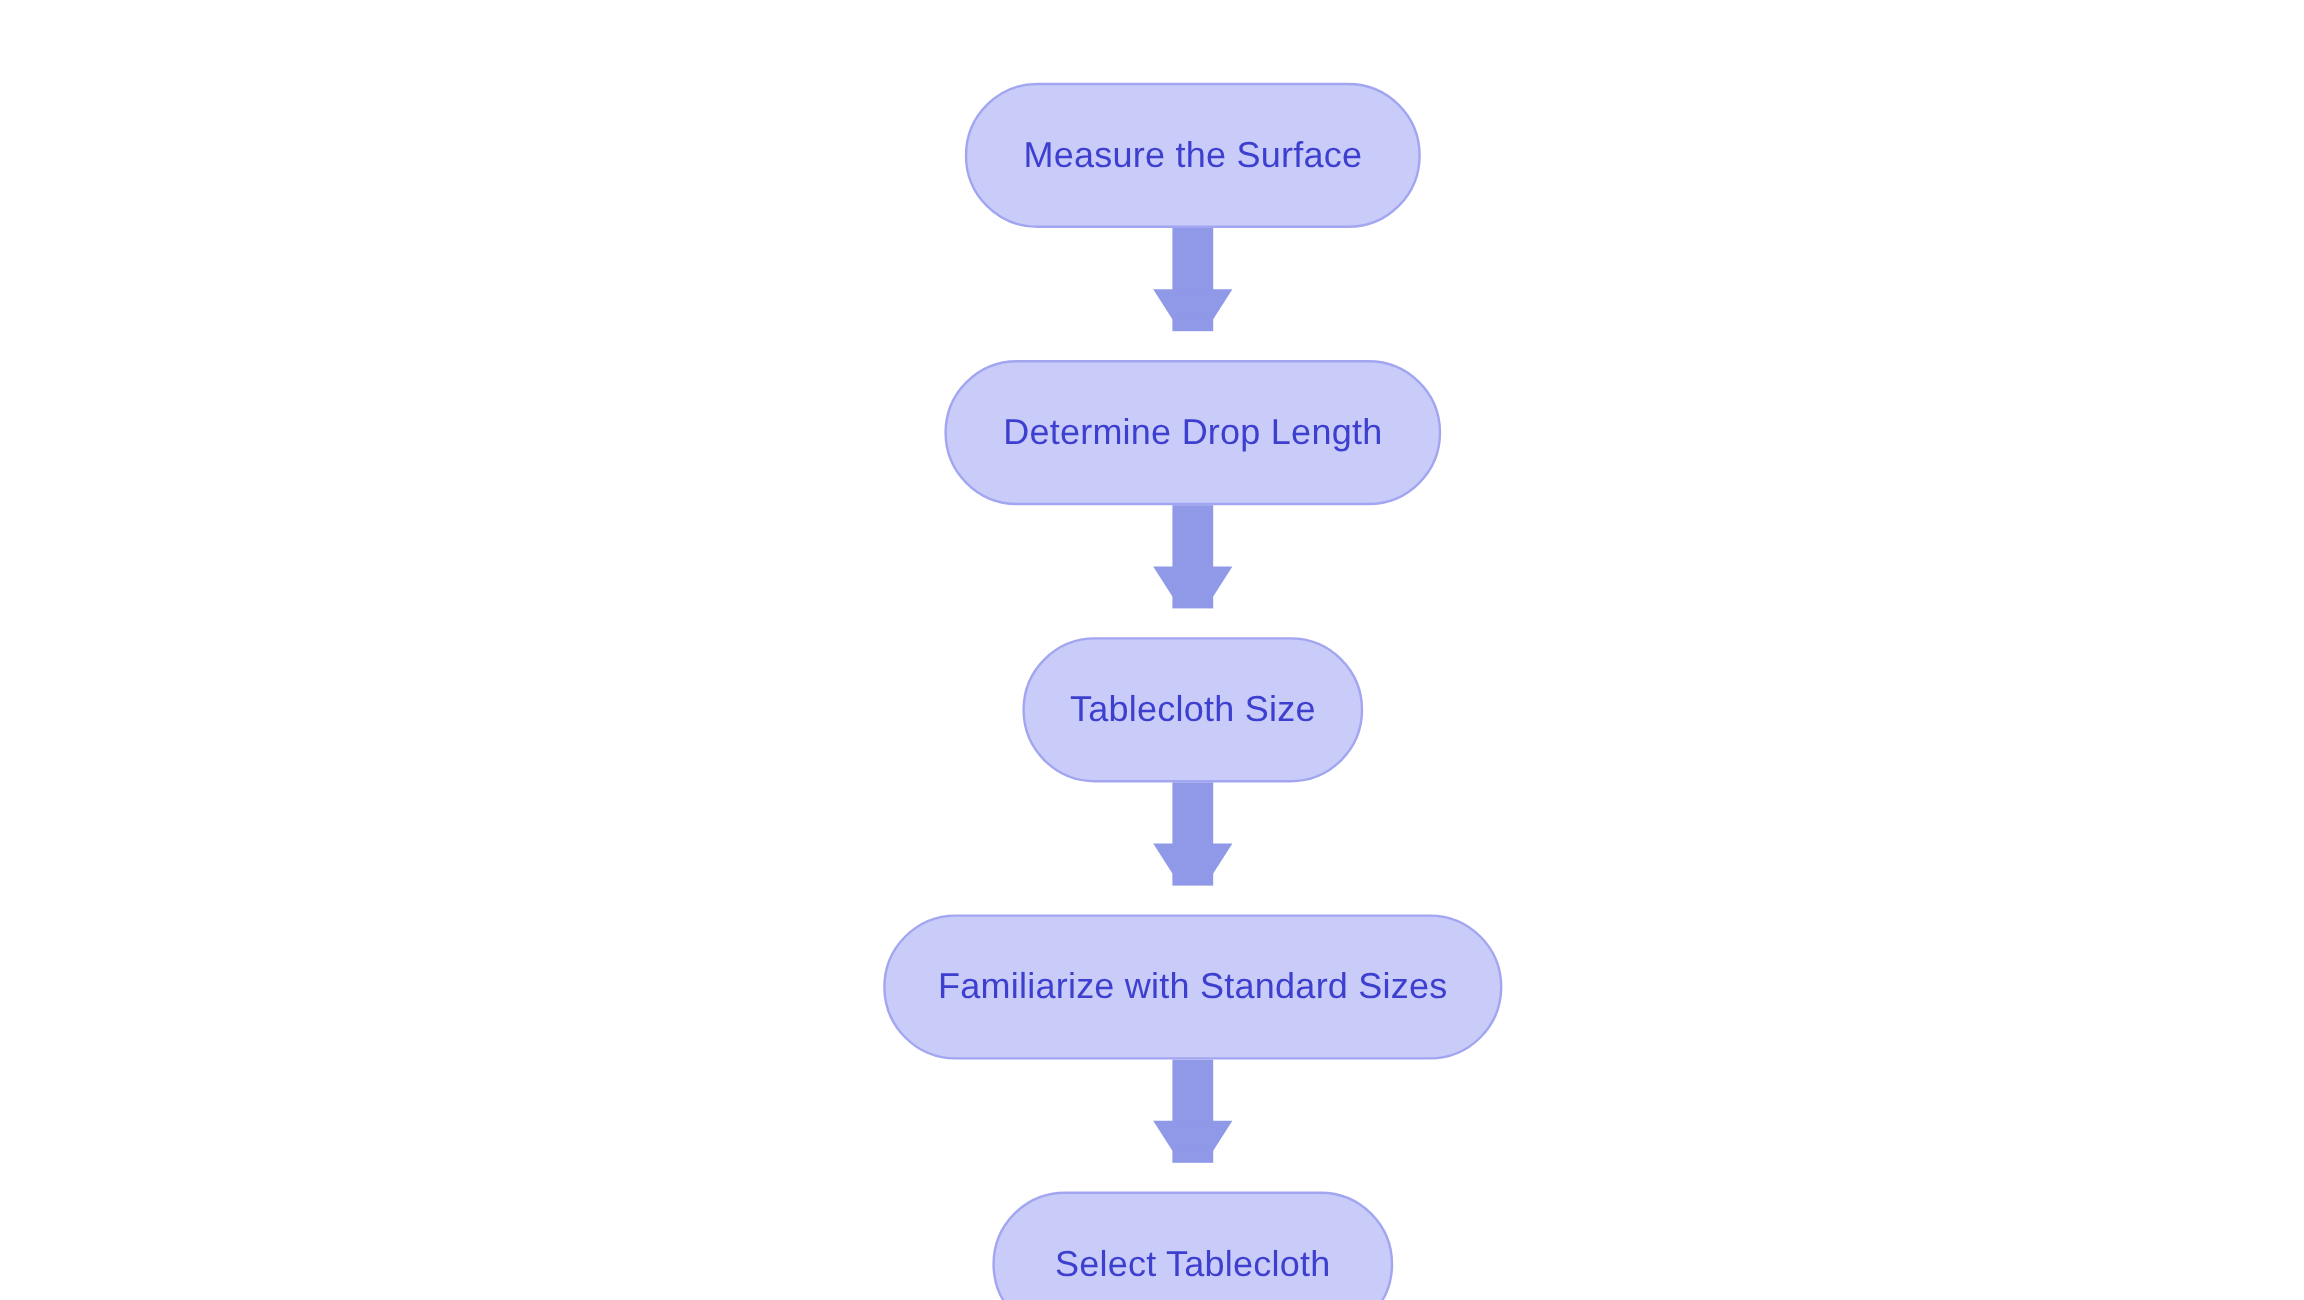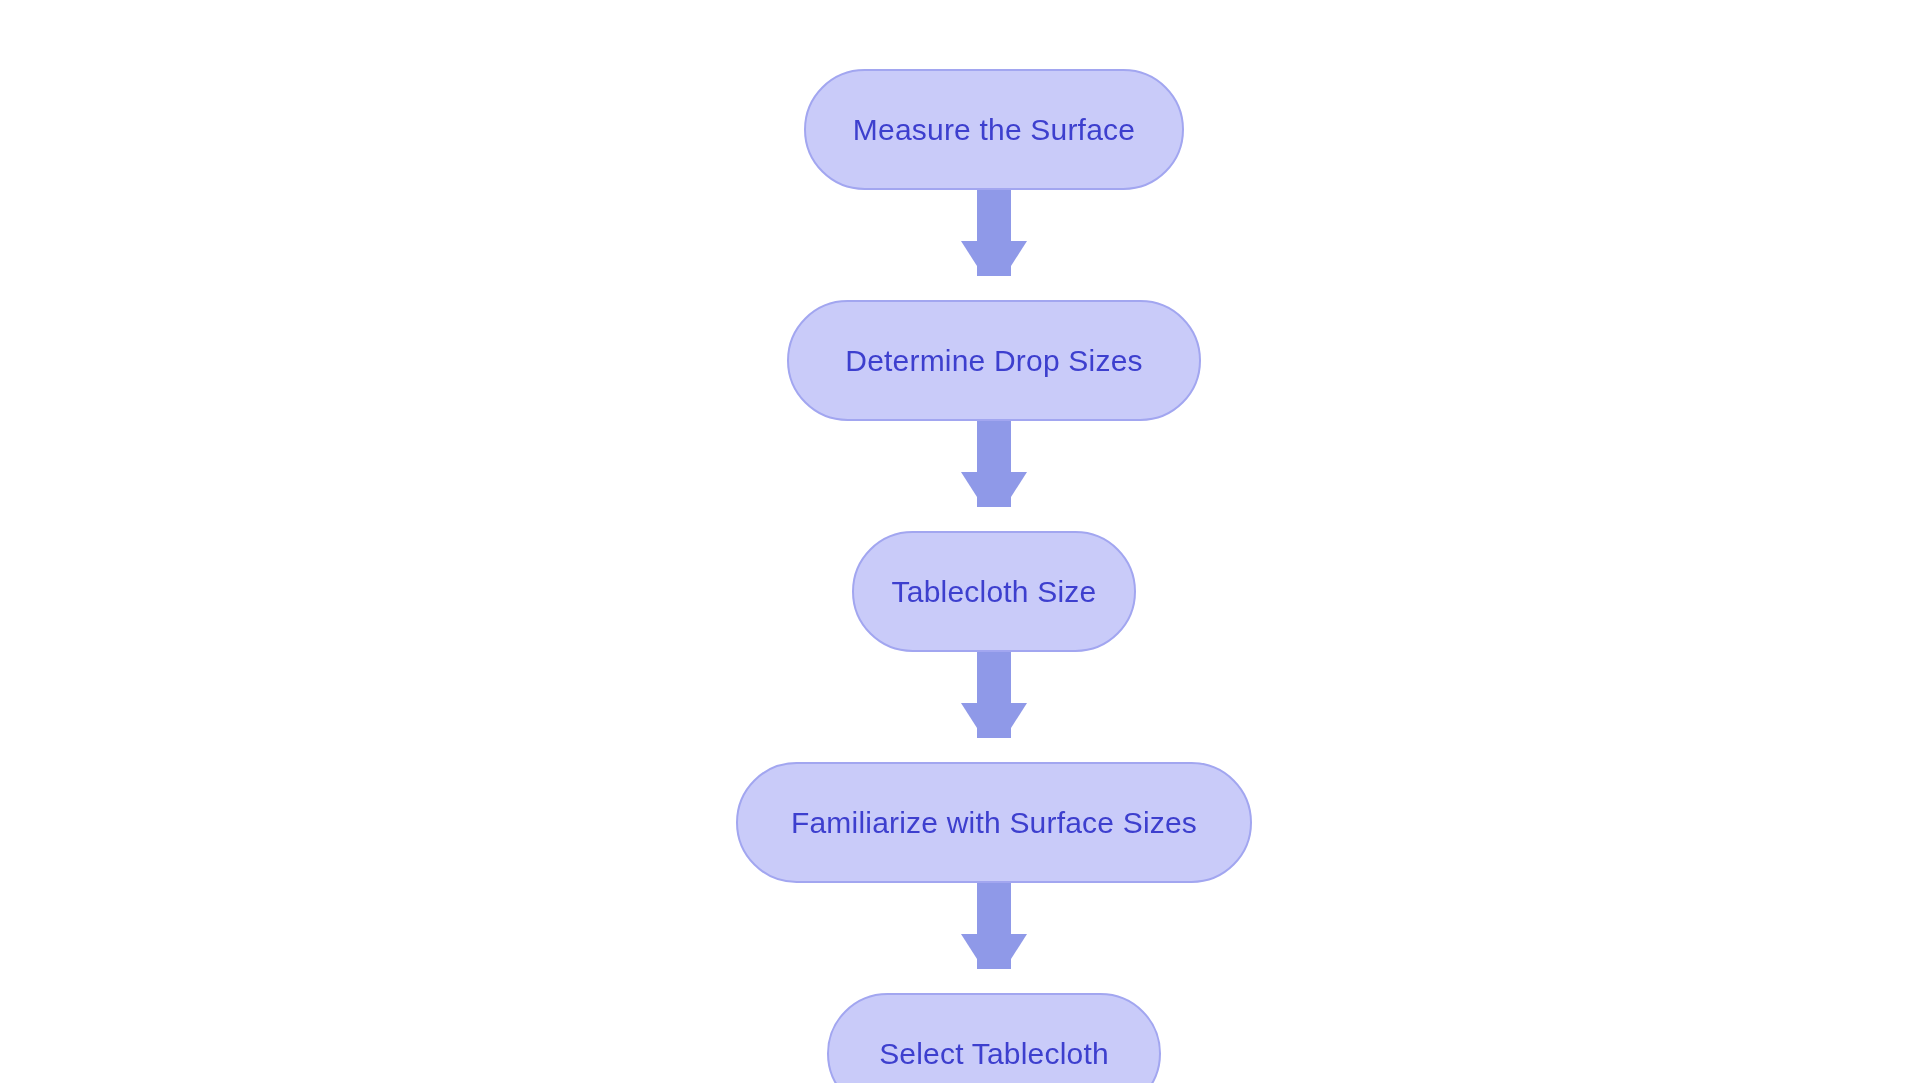--- a/index.html
+++ b/index.html
@@ -98,39 +98,39 @@
     <div class="node n1">
       <span>Measure the Surface</span>
     </div>
 
     <div class="connector">
       <div class="line"></div>
       <div class="head"></div>
     </div>
 
     <div class="node n2">
-      <span>Determine Drop Sizes</span>
+      <span>Determine Drop Length</span>
     </div>
 
     <div class="connector">
       <div class="line"></div>
       <div class="head"></div>
     </div>
 
     <div class="node n3">
       <span>Tablecloth Size</span>
     </div>
 
     <div class="connector">
       <div class="line"></div>
       <div class="head"></div>
     </div>
 
     <div class="node n4">
-      <span>Familiarize with Surface Sizes</span>
+      <span>Familiarize with Standard Sizes</span>
     </div>
 
     <div class="connector">
       <div class="line"></div>
       <div class="head"></div>
     </div>
 
     <div class="node n5">
       <span>Select Tablecloth</span>
     </div>

